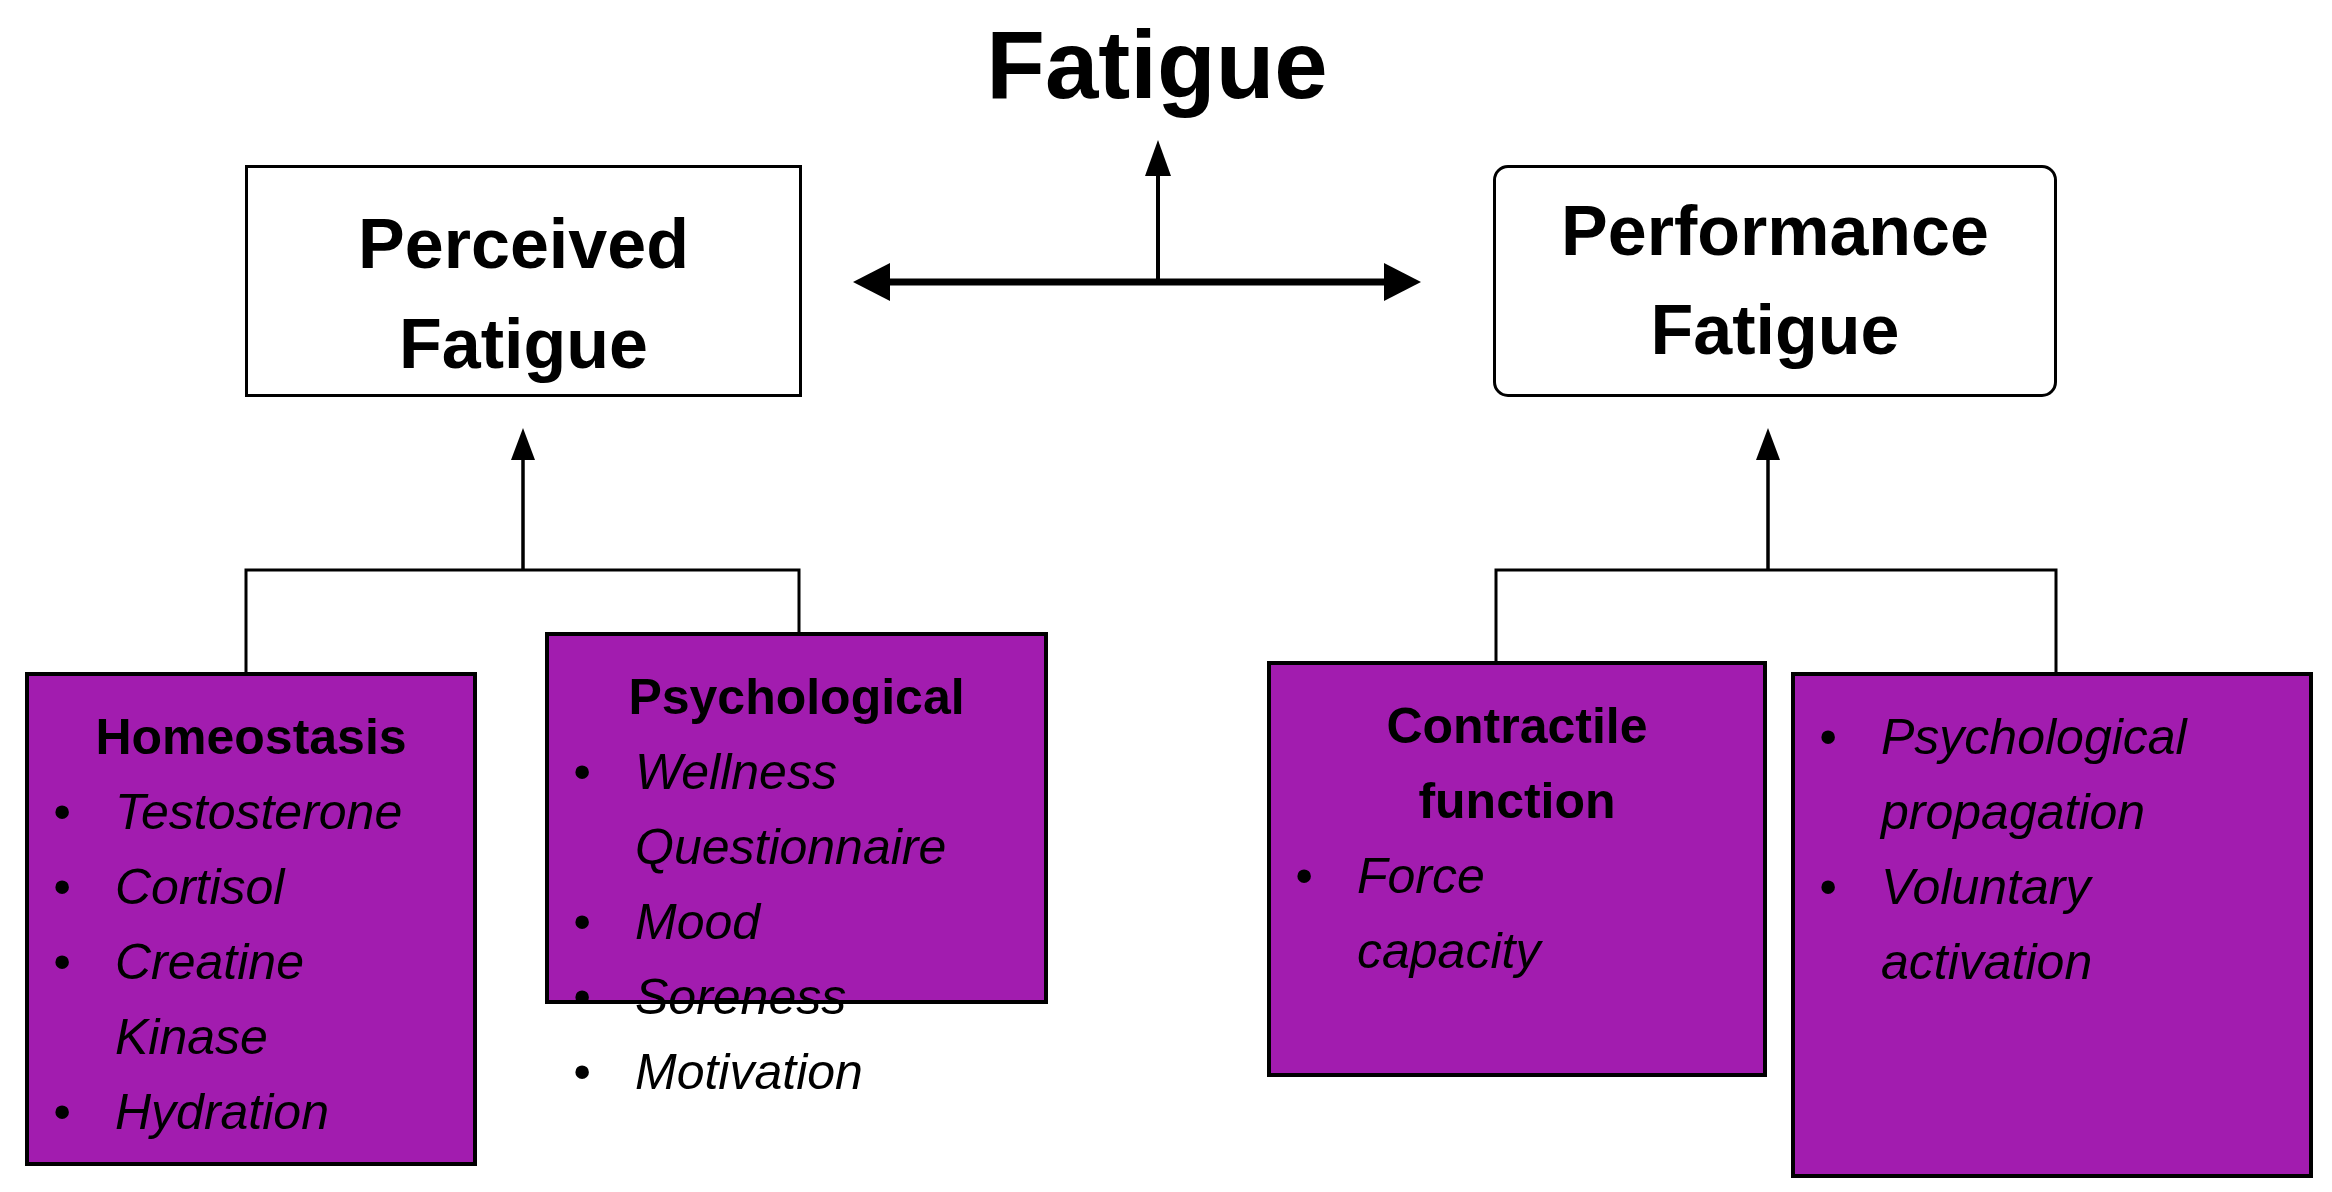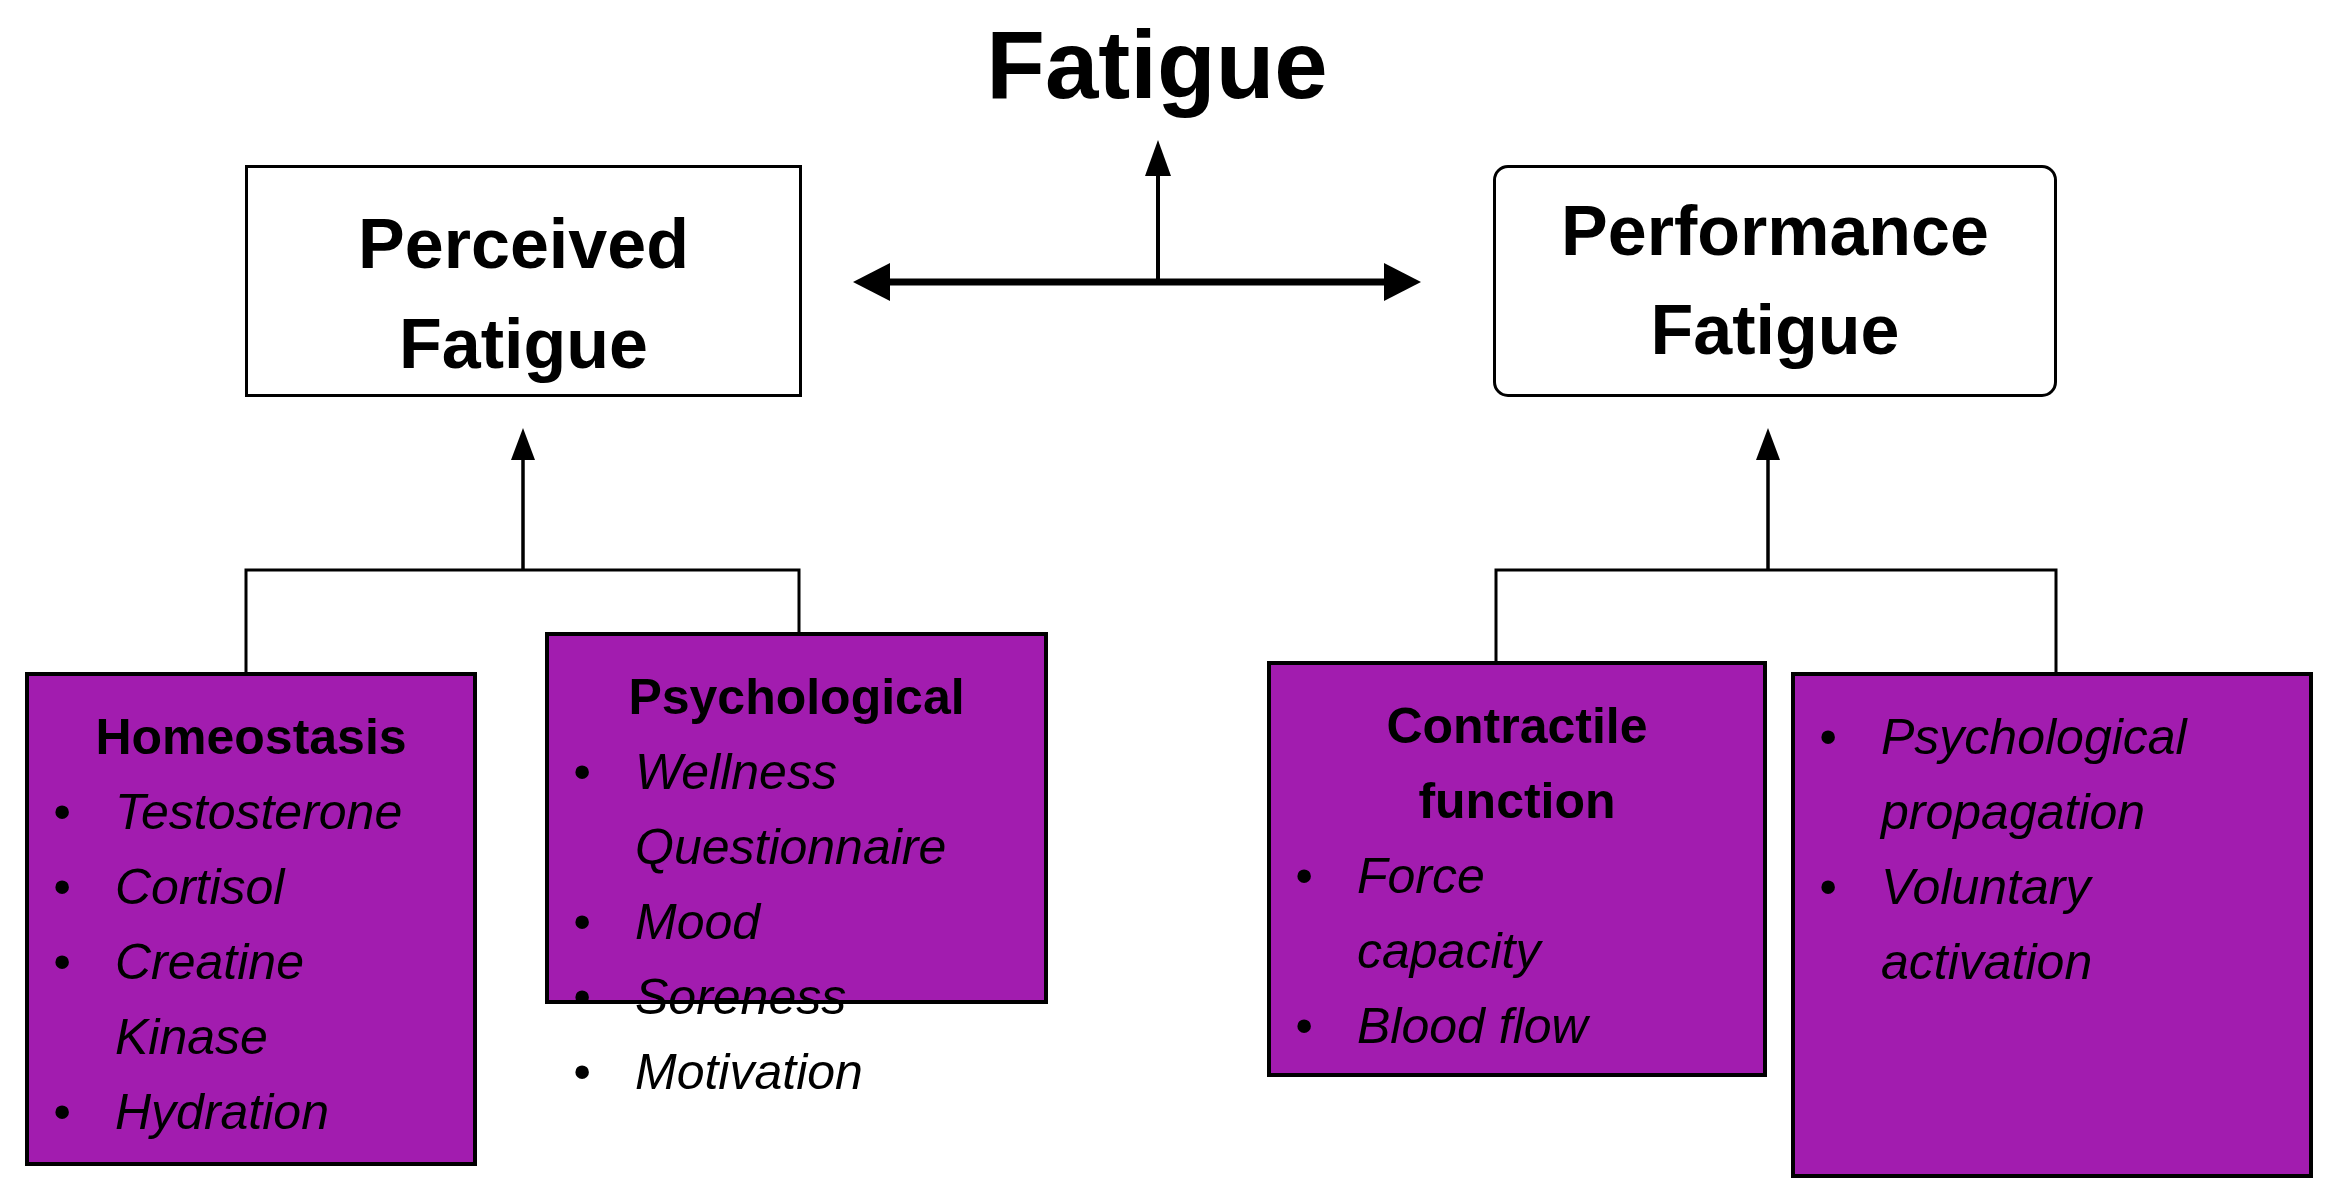--- a/index.html
+++ b/index.html
@@ -139,21 +139,20 @@
         <li>Motivation</li>
       </ul>
   </div>
 
   <div class="cat-box box-contractile">
     <div class="cat-title">Contractile
 function</div>
     <ul class="cat-list">
         <li>Force
 capacity</li>
-        <li>Blood flow</li>
       </ul>
   </div>
 
   <div class="cat-box box-muscle">
     <ul class="cat-list">
         <li>Psychological
 propagation</li>
         <li>Voluntary
 activation</li>
       </ul>

